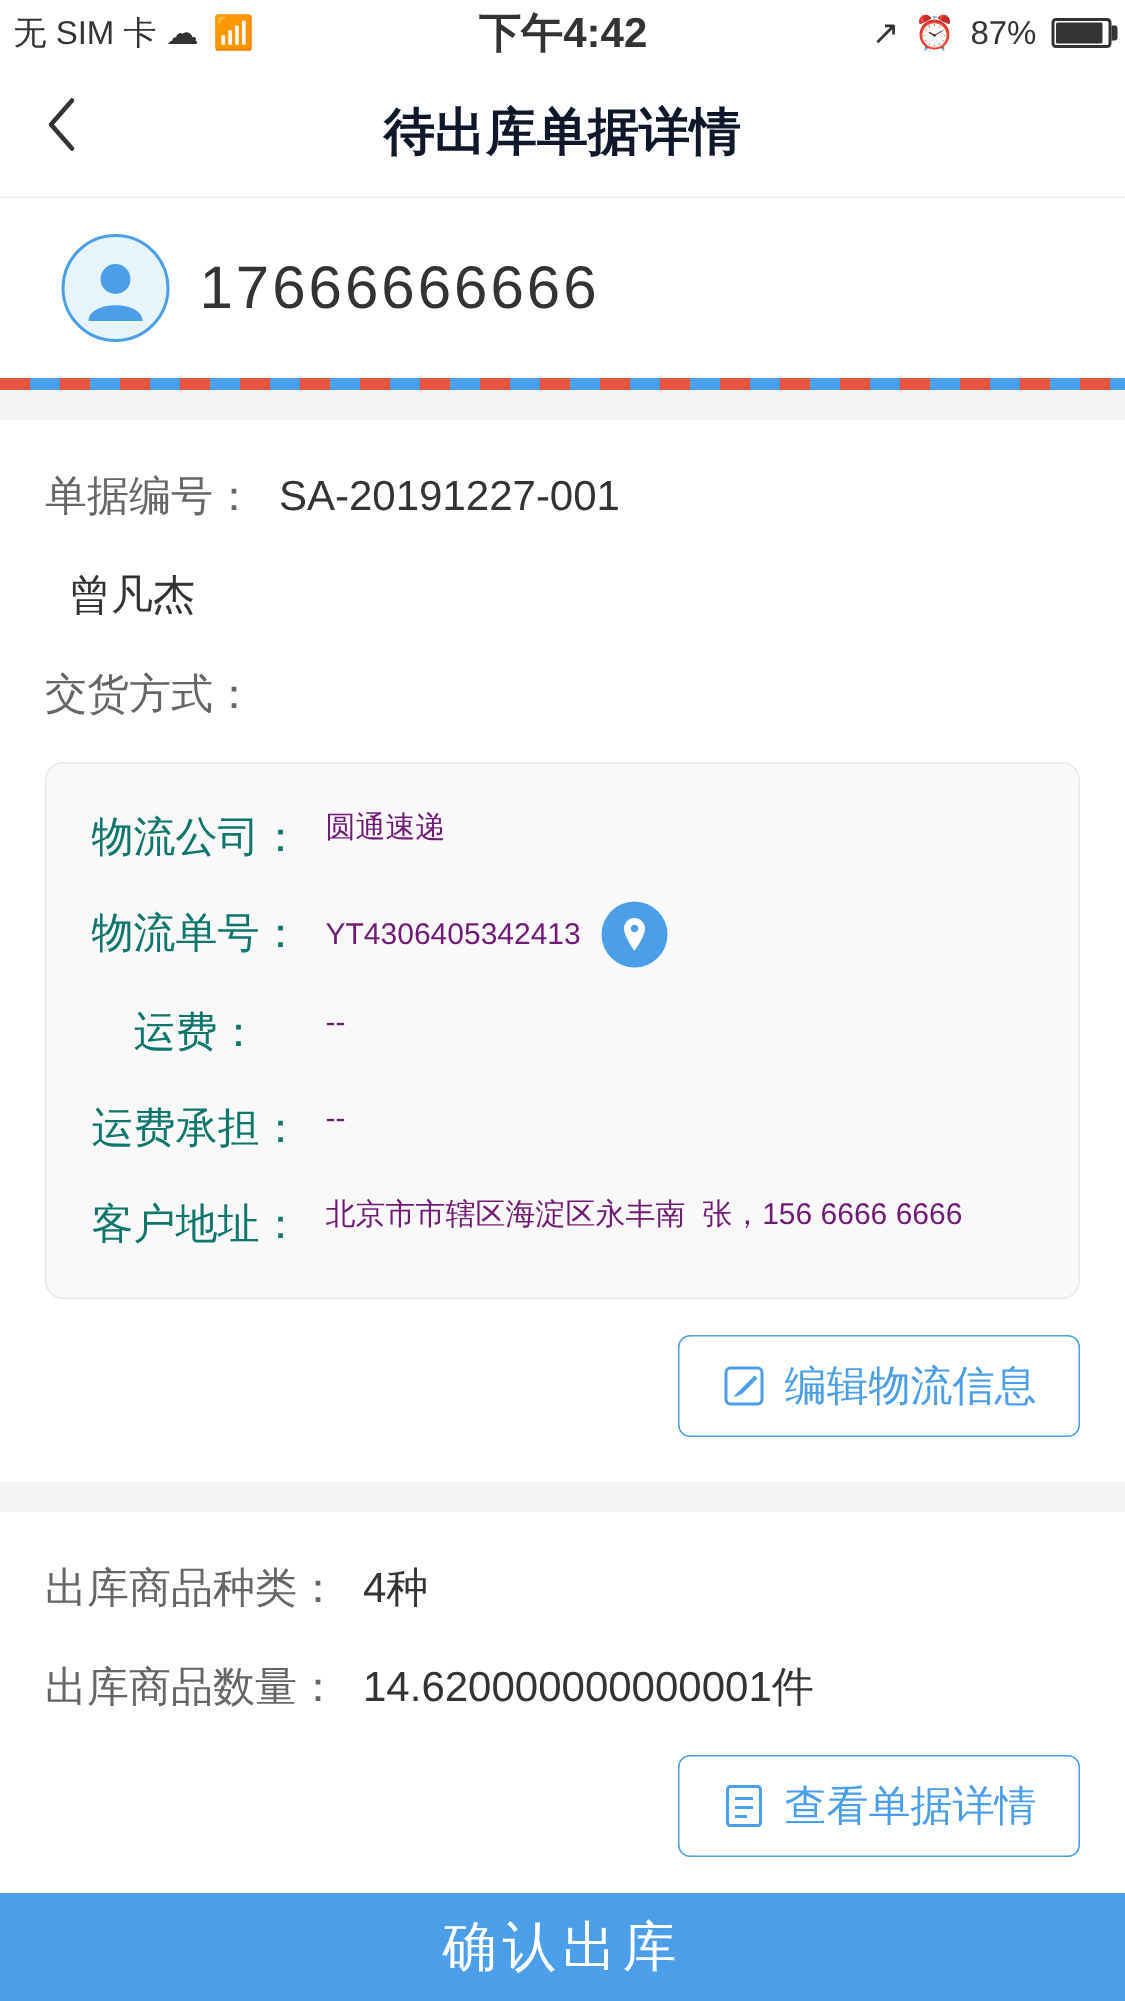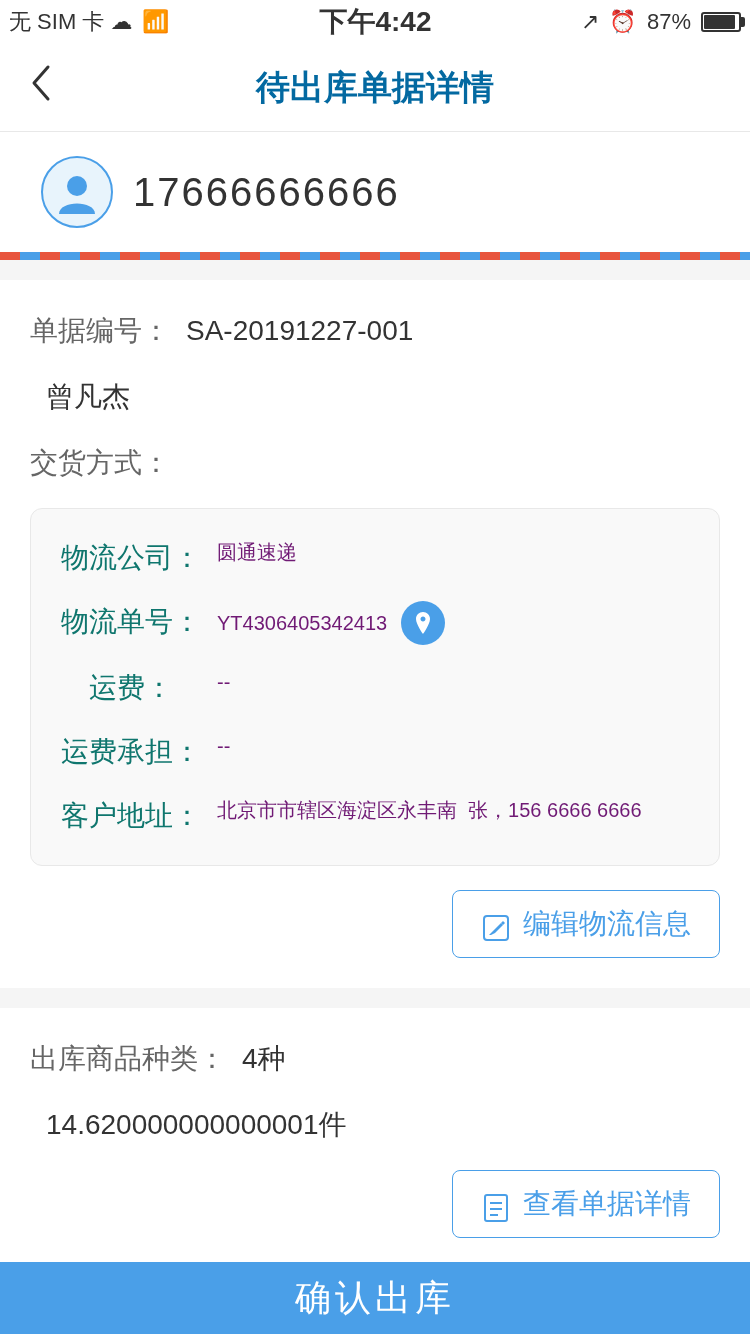--- a/index.html
+++ b/index.html
@@ -85,21 +85,21 @@
       position: absolute;
       left: 30px;
       font-size: 40px;
       color: #333;
       cursor: pointer;
       font-weight: 300;
     }
     .nav-title {
       font-size: 34px;
       font-weight: 600;
-      color: #0369a1;
+      color: #0f172a;
     }
 
     
     .dashed-line {
       width: 100%;
       height: 8px;
       background: repeating-linear-gradient(
         90deg,
         #e8553e 0px, #e8553e 20px,
         #4a9fe8 20px, #4a9fe8 40px
@@ -216,21 +216,21 @@
 
     
     .edit-btn {
       display: flex;
       align-items: center;
       justify-content: flex-end;
       margin-top: 24px;
     }
     .btn-outline {
       display: flex;
-      align-items: flex-end;
+      align-items: center;
       gap: 12px;
       border: 1px solid #4a9fe8;
       border-radius: 8px;
       padding: 14px 28px;
       color: #4a9fe8;
       font-size: 28px;
       cursor: pointer;
       background: #fff;
     }
     .btn-outline svg {
@@ -385,20 +385,21 @@
 </div>
 
 <div class="section-divider"></div>
 
 <div class="stats-section">
   <div class="info-row">
     <span class="info-label">出库商品种类：</span>
     <span class="info-value">4种</span>
   </div>
   <div class="info-row">
+    <span class="info-label">出库商品数量：</span>
     <span class="info-value">14.620000000000001件</span>
   </div>
 
   <div class="view-btn">
     <button class="btn-outline">
       <svg width="30" height="30" viewBox="0 0 30 30" fill="none" xmlns="http://www.w3.org/2000/svg">
         <rect x="4" y="2" width="22" height="26" rx="2" stroke="#4a9fe8" stroke-width="2" fill="none"></rect>
         <line x1="9" y1="10" x2="21" y2="10" stroke="#4a9fe8" stroke-width="2"></line>
         <line x1="9" y1="16" x2="21" y2="16" stroke="#4a9fe8" stroke-width="2"></line>
         <line x1="9" y1="22" x2="17" y2="22" stroke="#4a9fe8" stroke-width="2"></line>

